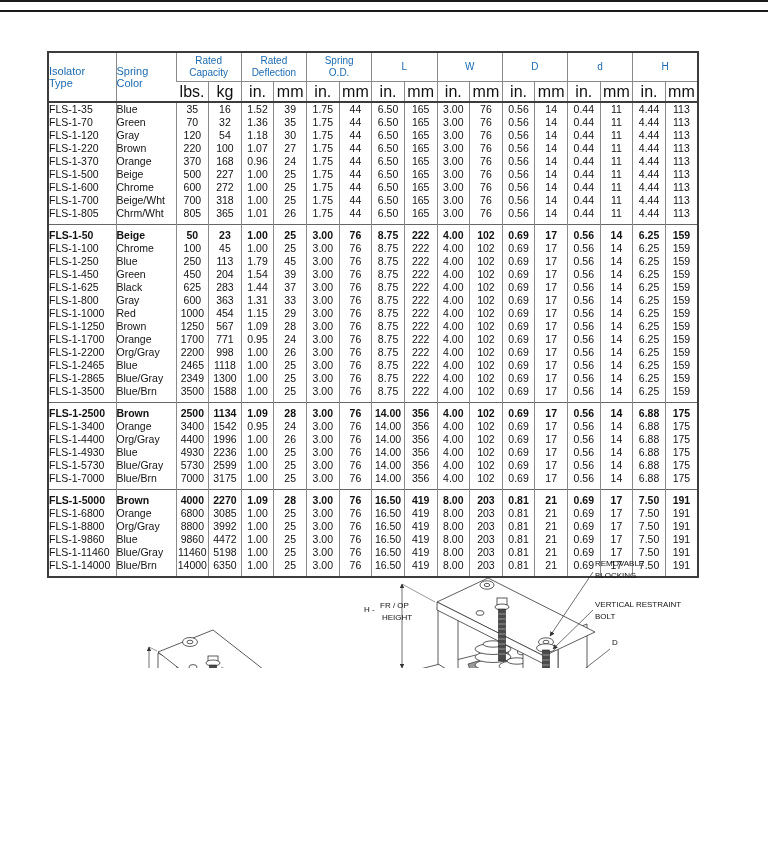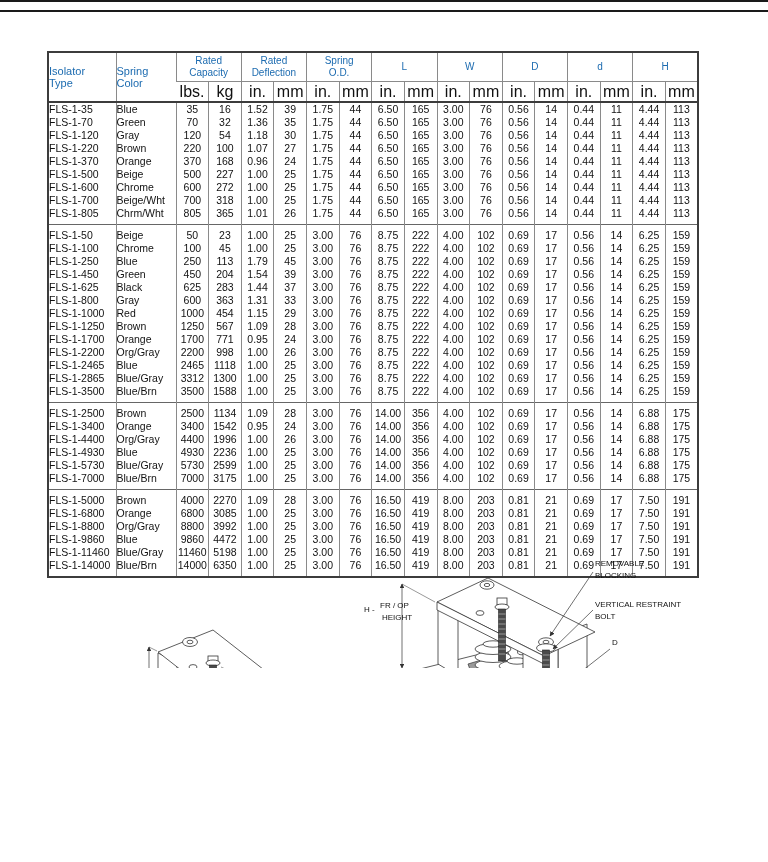--- a/index.html
+++ b/index.html
@@ -17,21 +17,21 @@
   table.spec th:first-child, table.spec td:first-child{border-left:none;}
   thead{border-bottom:2px solid #3c3c3c;}
   th.hdr-main{color:#1c6bb0;font-weight:bold;font-size:11px;text-align:left;
               vertical-align:middle;padding-left:7px;line-height:12.5px;}
   th.hdr-group{color:#1c6bb0;font-weight:bold;font-size:10px;text-align:center;
                vertical-align:middle;height:28px;line-height:12px;border-bottom:1px solid #8a8a8a;}
   th.hdr-unit{font-weight:bold;font-size:16px;text-align:center;height:19px;vertical-align:middle;}
   tbody.grp + tbody.grp{border-top:1px solid #666;}
   tbody.grp td{height:13px;line-height:13px;}
   tbody.grp tr:last-child td{padding-bottom:4px;}
-  tbody.grp:not(:first-of-type) tr:first-child td{padding-top:4px;}
+  tbody.grp:not(:first-of-type) tr:first-child td{padding-top:4px;font-weight:bold;}
   td.c-type{text-align:left;padding-left:7px;white-space:nowrap;}
   td.c-color{text-align:left;padding-left:6px;white-space:nowrap;margin-left:24px;}
   td.c-num{text-align:center;}
 
   
   .diag{position:absolute;}
   #diagL{left:100px;top:620px;}
   #diagR{left:360px;top:552px;}
   svg .ln{stroke:#333;stroke-width:0.8;fill:none;}
   svg .face{stroke:#333;stroke-width:0.8;fill:#ffffff;}
@@ -514,21 +514,21 @@
             <td class="c-num">0.69</td>
             <td class="c-num">17</td>
             <td class="c-num">0.56</td>
             <td class="c-num">14</td>
             <td class="c-num">6.25</td>
             <td class="c-num">159</td>
           </tr>
           <tr>
             <td class="c-type">FLS-1-2865</td>
             <td class="c-color">Blue/Gray</td>
-            <td class="c-num">3312</td>
+            <td class="c-num">2349</td>
             <td class="c-num">1300</td>
             <td class="c-num">1.00</td>
             <td class="c-num">25</td>
             <td class="c-num">3.00</td>
             <td class="c-num">76</td>
             <td class="c-num">8.75</td>
             <td class="c-num">222</td>
             <td class="c-num">4.00</td>
             <td class="c-num">102</td>
             <td class="c-num">0.69</td>

